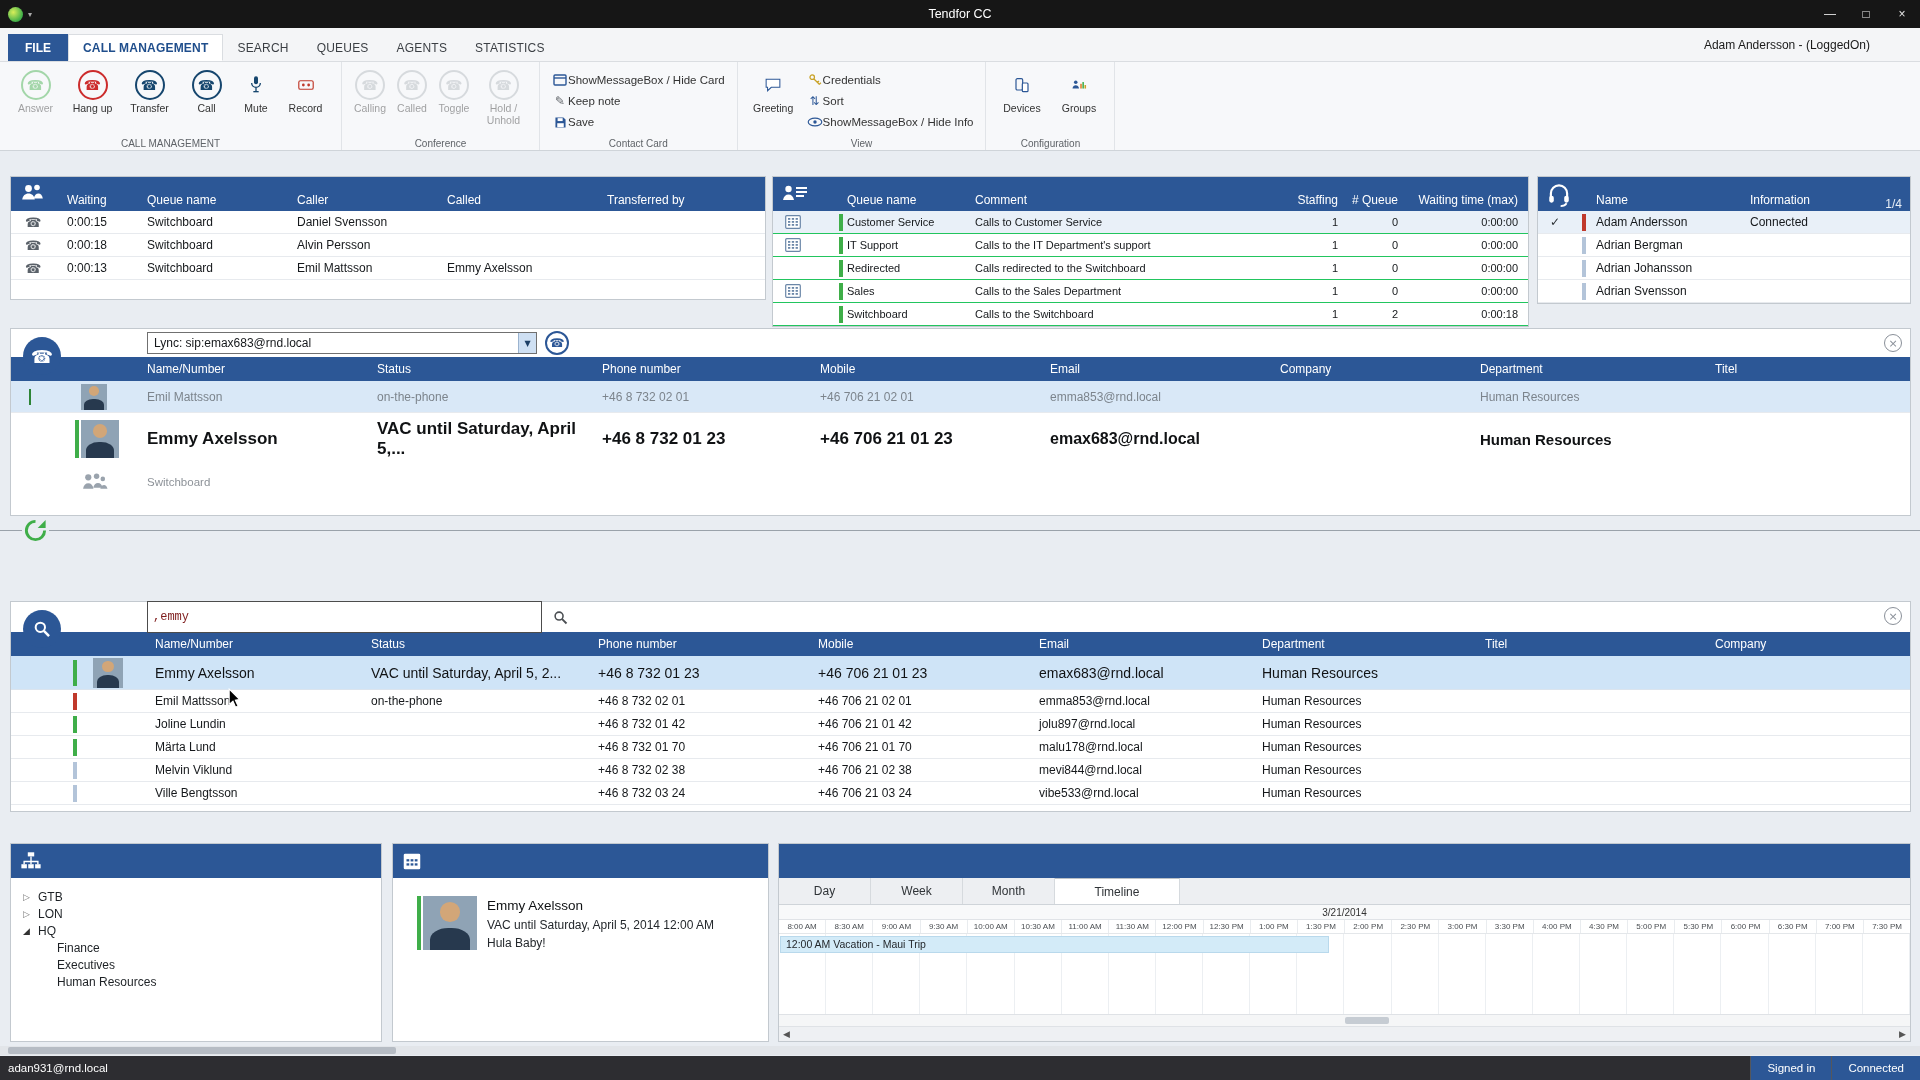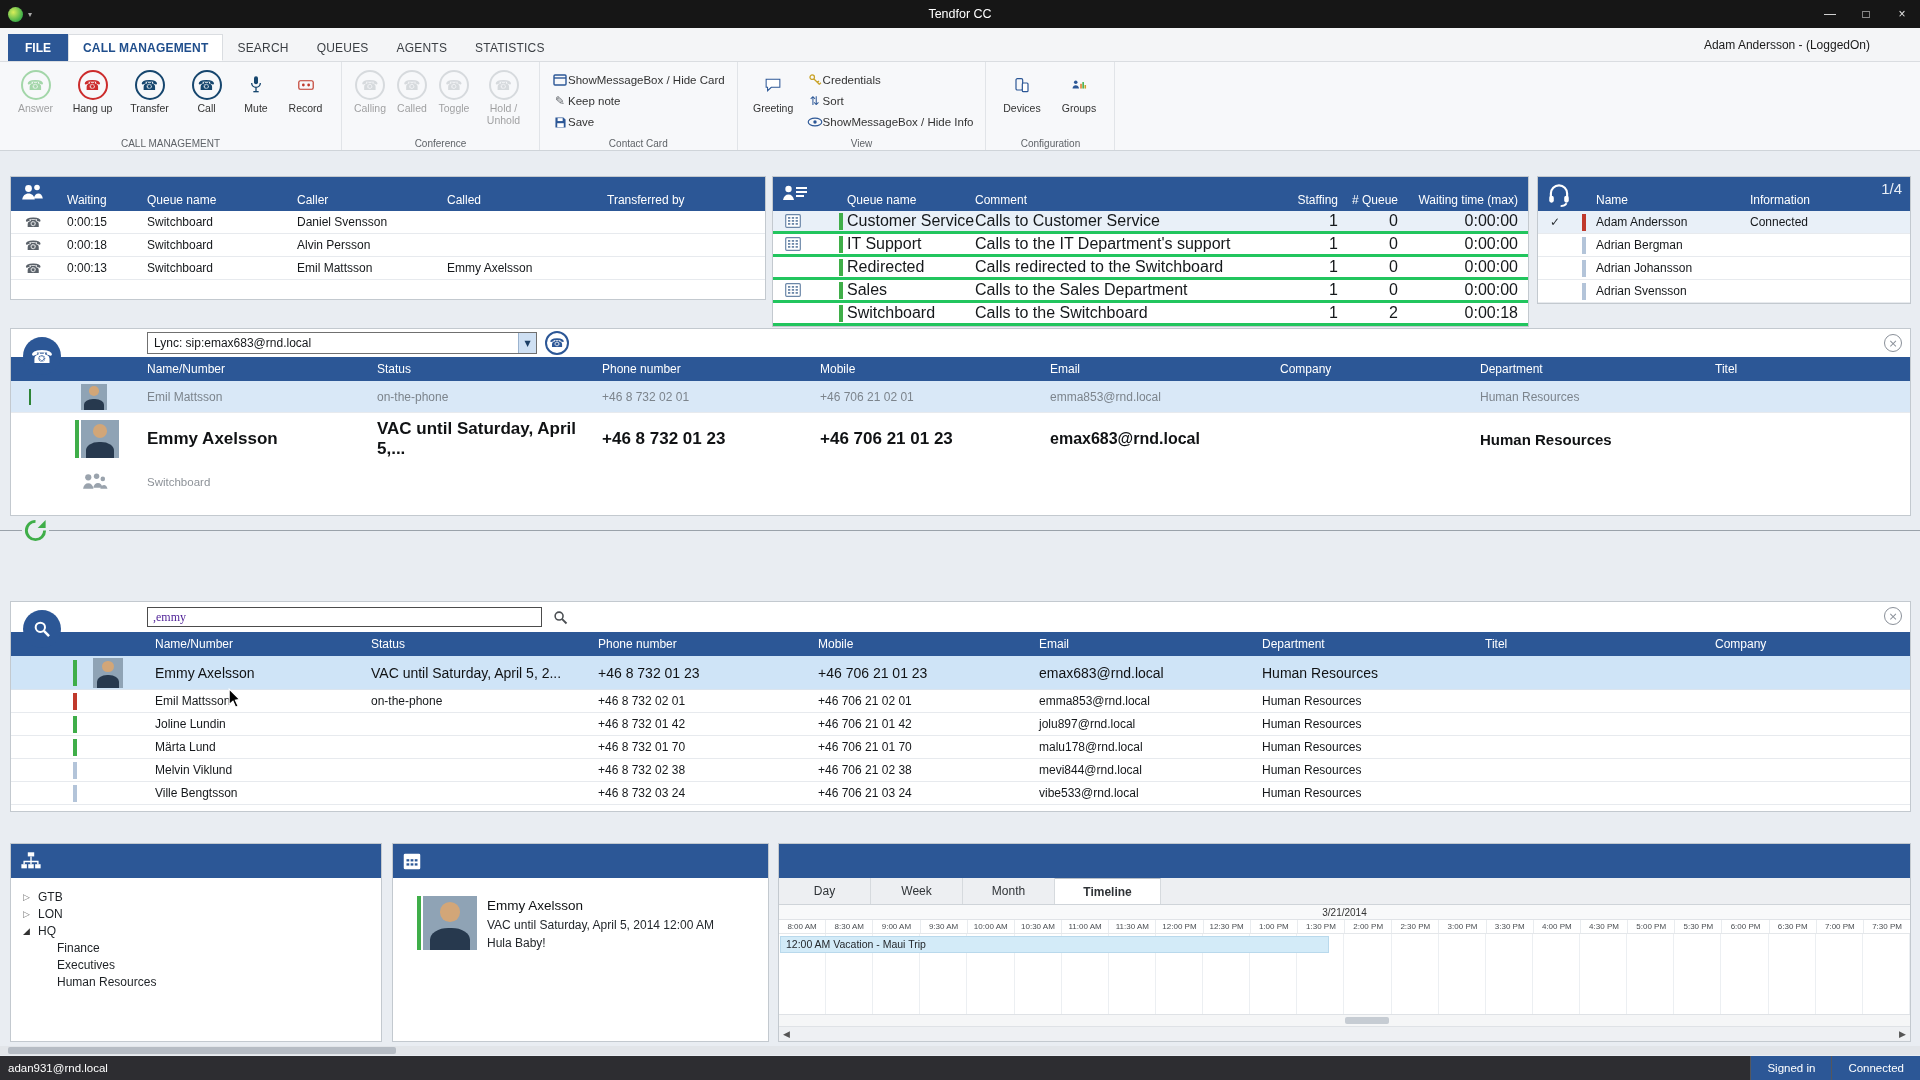--- a/index.html
+++ b/index.html
@@ -63,30 +63,30 @@
     grid-template-columns:56px 80px 150px 150px 160px 1fr;align-items:end;padding-bottom:4px;font-size:12px}
   .w-row{height:23px;display:grid;grid-template-columns:56px 80px 150px 150px 160px 1fr;align-items:center;
     border-bottom:1px solid #e7eaee;font-size:12px;color:#15181b}
   .handset{color:#5a6169;font-size:13px;padding-left:14px}
 
   
   #queues{left:772px;top:176px;width:757px;height:151px}
   .q-head{height:34px;background:#2c5796;color:#fff;position:relative;display:grid;
     grid-template-columns:40px 34px 128px 1fr 64px 60px 120px;align-items:end;padding-bottom:4px;font-size:12px}
   .q-row{height:23px;display:grid;grid-template-columns:40px 34px 128px 1fr 64px 60px 120px;align-items:center;
-    border-bottom:3px solid #22c55e;font-size:16px;color:#15181b}
+    border-bottom:1px solid #22c55e;font-size:11px;color:#15181b}
   .q-row .bar-wrap{display:flex;justify-content:flex-end;padding-right:4px}
   .num{text-align:right;padding-right:10px}
   .q-ic{display:flex;justify-content:center}
 
   
   #agents{left:1537px;top:176px;width:374px;height:128px}
   .a-head{height:34px;background:#2c5796;color:#fff;position:relative;display:grid;
     grid-template-columns:34px 24px 1fr 160px;align-items:end;padding-bottom:4px;font-size:12px}
-  .a-pager{position:absolute;top:3px;right:8px;font-size:15px;color:#e8eef6}
+  .a-pager{position:absolute;top:20px;right:8px;font-size:12px;color:#e8eef6}
   .a-row{height:23px;display:grid;grid-template-columns:34px 24px 1fr 160px;align-items:center;
     border-bottom:1px solid #e7eaee;font-size:12px;color:#15181b}
   .a-check{text-align:center;color:#2b2f33;font-size:12px}
   .shaded{background:#e9f0f8}
 
   
   #contact{left:10px;top:328px;width:1901px;height:188px}
   .railcircle{position:absolute;left:12px;top:8px;width:38px;height:38px;border-radius:50%;background:#2c5796;
     display:flex;align-items:center;justify-content:center;z-index:2}
   .railcircle .glyph{color:#fff;font-size:18px}
@@ -115,22 +115,22 @@
   .photobar .vbar{width:4px;height:38px;background:#3fae49;flex:none;margin-left:8px}
 
   
   .divider{position:absolute;left:0;top:530px;width:100%;border-top:1px solid #9aa2aa}
   .div-icon{position:absolute;left:22px;top:517px;width:27px;height:27px;background:#e9edf2;display:flex;
     align-items:center;justify-content:center;z-index:2}
 
   
   #search{left:10px;top:601px;width:1901px;height:211px}
   .s-top{height:30px;display:flex;align-items:center}
-  .s-input{margin-left:136px;width:395px;height:20px;border:1px solid #4c4c4c;font-size:12px;padding:0 5px;
-    font-family:Liberation Serif, serif;color:#4c1d95;outline:none}
+  .s-input{margin-left:136px;width:395px;height:32px;border:1px solid #4c4c4c;font-size:12px;padding:0 5px;
+    font-family:Liberation Mono, monospace;color:#7f1d1d;outline:none}
   .s-btn{width:24px;height:24px;margin-left:6px;display:flex;align-items:center;justify-content:center;background:transparent;border:none}
   .s-head{height:24px;background:#2c5796;color:#fff;display:grid;
     grid-template-columns:46px 36px 62px 216px 227px 220px 221px 223px 223px 230px 1fr;align-items:center;font-size:12px}
   .s-grid{display:grid;grid-template-columns:46px 36px 62px 216px 227px 220px 221px 223px 223px 230px 1fr;align-items:center}
   .s-sel{height:34px;background:#cfe4f7;font-size:14px;color:#101214;border-bottom:1px solid #dbe4ee}
   .s-row{height:23px;font-size:12px;color:#15181b;border-bottom:1px solid #e7eaee}
   .s-bar{display:flex;justify-content:center}
 
   
   .phead34{height:34px;background:#2c5796;position:relative}
@@ -142,21 +142,21 @@
 
   #mini{left:392px;top:843px;width:377px;height:199px}
   .mini-body{display:flex;padding:16px 0 0 16px;gap:10px}
   .mini-text{font-size:12px;color:#24282c;line-height:1.5;padding-top:2px}
   .mini-name{font-size:13.5px;color:#101214}
 
   #cal{left:778px;top:843px;width:1133px;height:199px;display:flex;flex-direction:column}
   .cal-tabs{height:27px;background:#edeff2;border-bottom:1px solid #cfd4d9;display:flex}
   .cal-tab{width:92px;border-right:1px solid #d6dade;display:flex;align-items:center;justify-content:center;
     font-size:12px;color:#2f3337}
-  .cal-tab.active{background:#fff;border-top:1px solid #b9bfc5;font-weight:bold;width:106px}
+  .cal-tab.active{background:#fff;border-top:1px solid #b9bfc5;font-weight:normal;width:125px}
   .cal-date{height:15px;background:#f8f9fa;border-bottom:1px solid #e0e3e7;display:flex;align-items:center;
     justify-content:center;font-size:10px;color:#333}
   .cal-times{height:14px;display:flex;border-bottom:1px solid #e4e7ea}
   .cal-times span{flex:1;font-size:8px;color:#4a4e52;border-left:1px solid #e9ecef;display:flex;align-items:center;
     justify-content:center;white-space:nowrap;overflow:hidden}
   .cal-times span:first-child{border-left:none}
   .cal-body{flex:1;position:relative;
     background:repeating-linear-gradient(to right,#fff 0,#fff calc(100%/24 - 1px),#eceff2 calc(100%/24 - 1px),#eceff2 calc(100%/24))}
   .cal-event{position:absolute;left:1px;top:2px;height:17px;width:48.5%;background:#d3ebf8;border:1px solid #b9d9ec;
     font-size:10.5px;color:#24282c;line-height:15px;padding-left:5px;white-space:nowrap;overflow:hidden}

